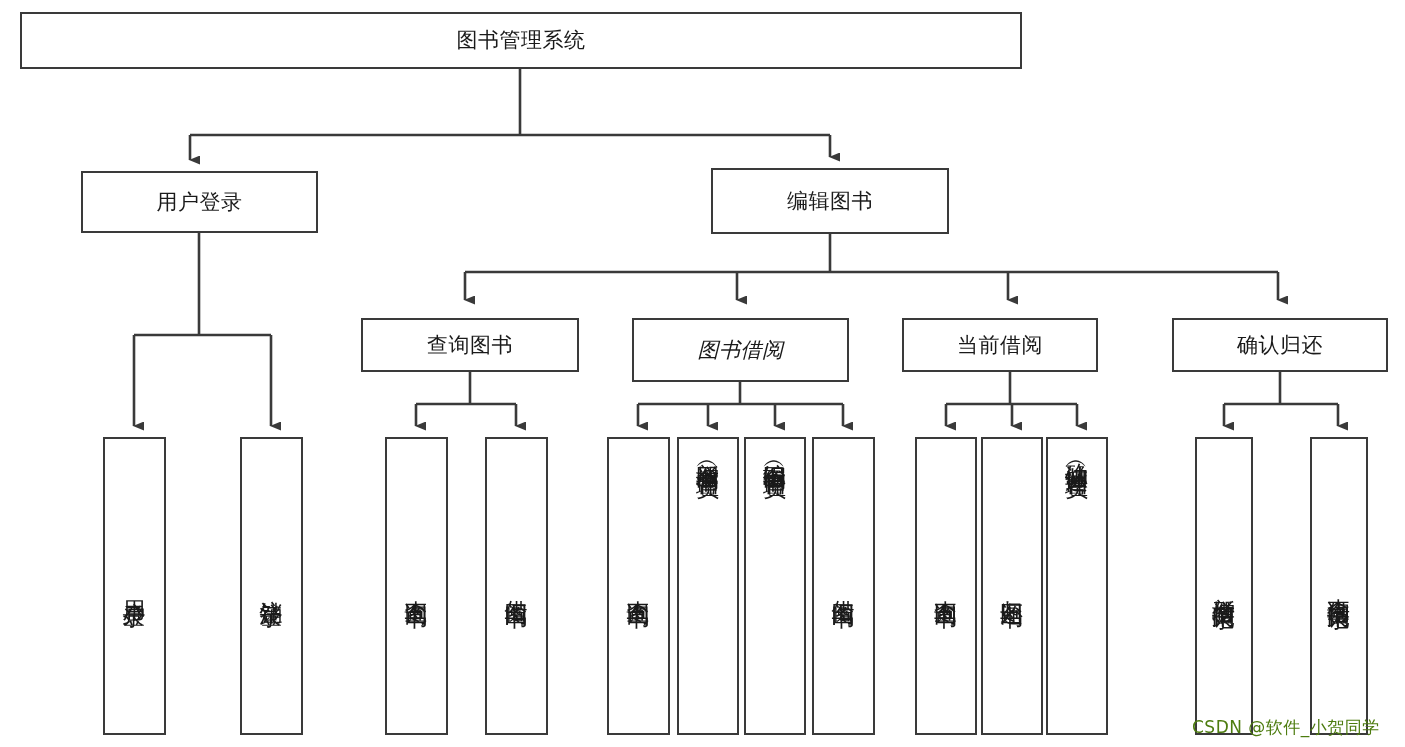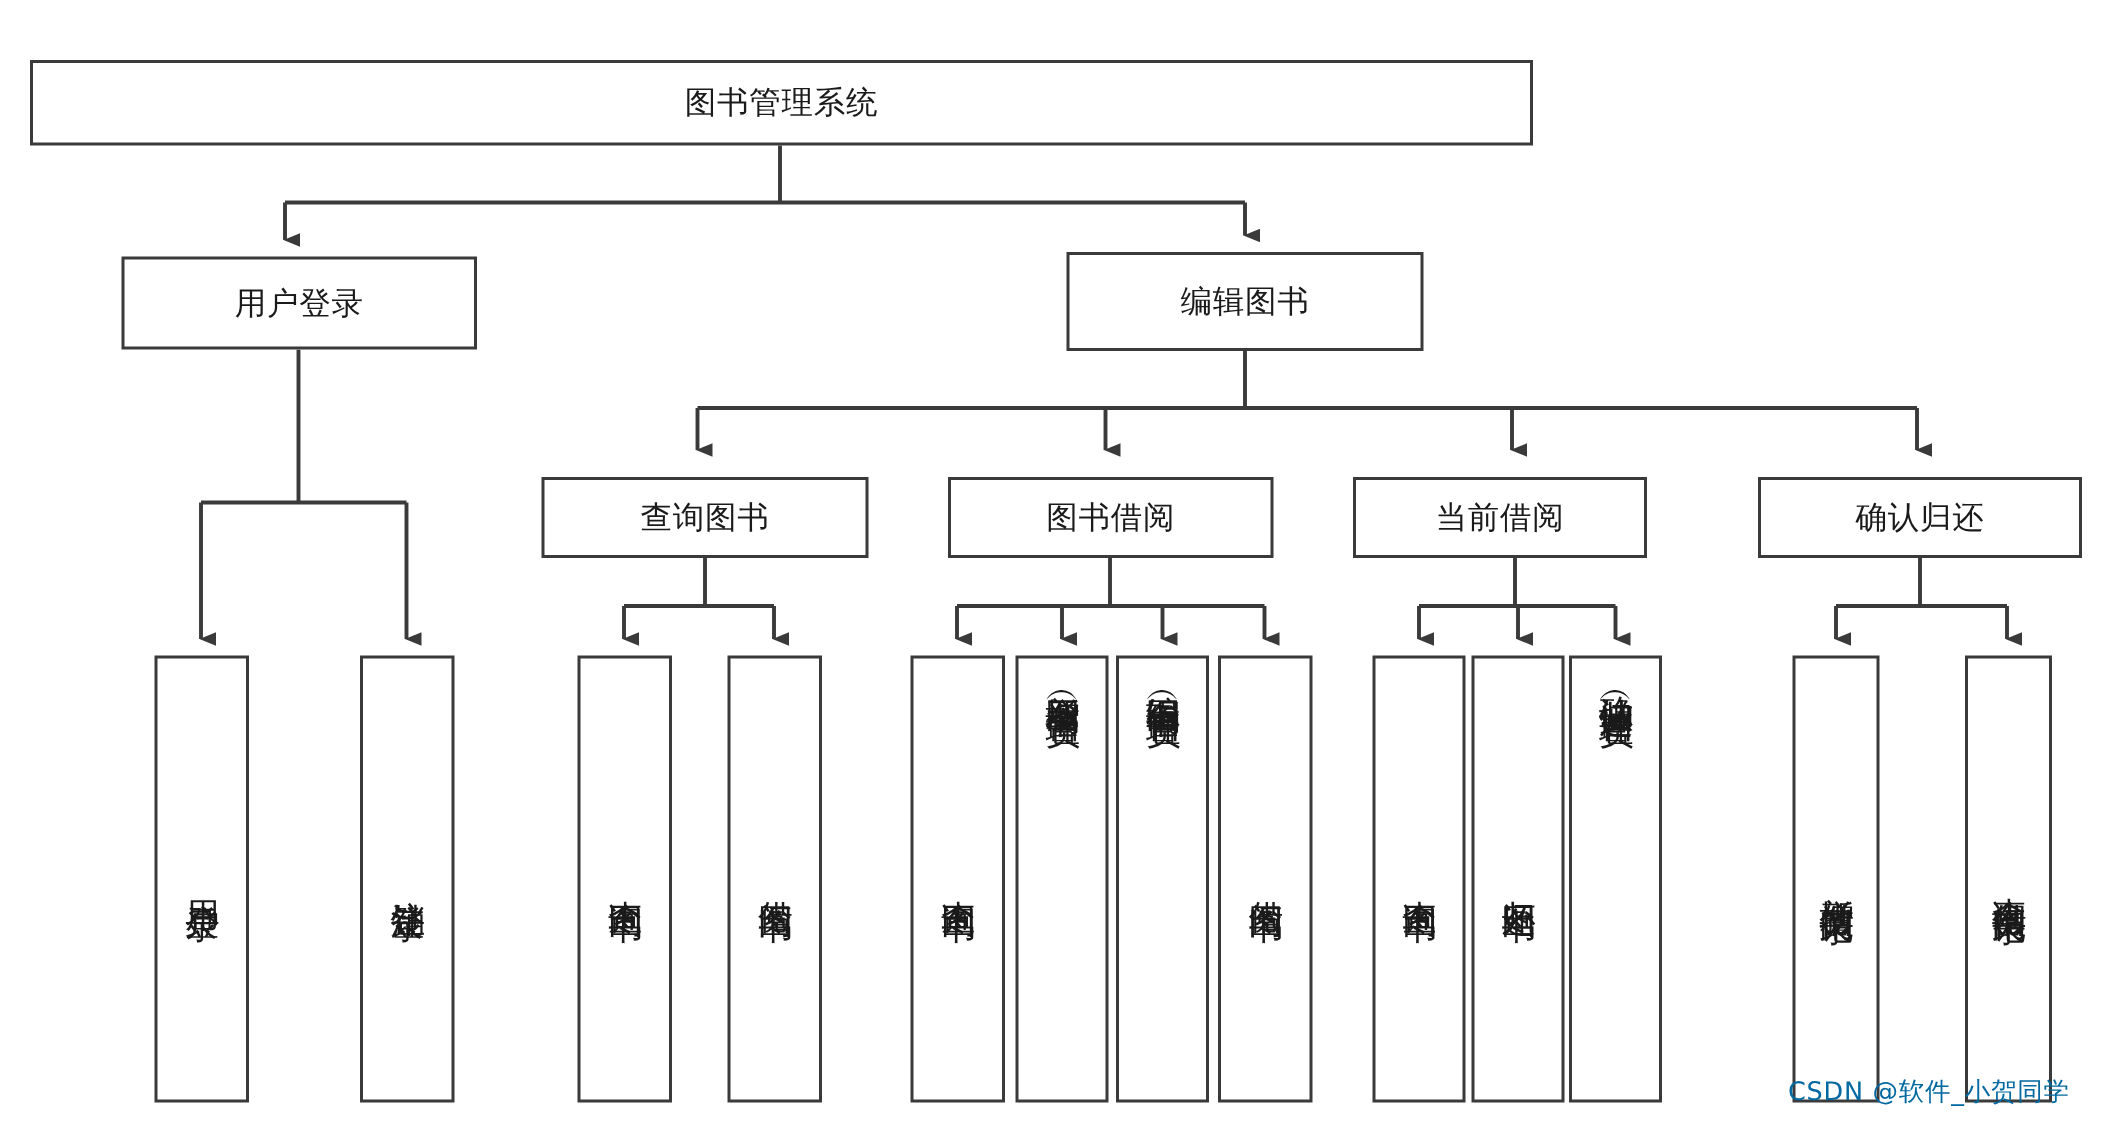--- a/index.html
+++ b/index.html
@@ -57,21 +57,21 @@
   }
   .node.vert.mid {
     align-items: center;
     padding-top: 0;
   }
   .watermark {
     position: absolute;
     left: 1192px;
     top: 716px;
     font-size: 17px;
-    color: #0369a1;
+    color: #4d7c0f;
     white-space: nowrap;
     z-index: 3;
     letter-spacing: 0.5px;
   }
 </style>
 </head>
 <body>
 
 <div id="canvas">
 
@@ -118,35 +118,35 @@
       <path d="M1012,404 L1012,426" marker-end="url(#arrow)"></path>
       <path d="M1077,404 L1077,426" marker-end="url(#arrow)"></path>
 
       <path d="M1280,372 L1280,404"></path>
       <path d="M1224,404 L1338,404"></path>
       <path d="M1224,404 L1224,426" marker-end="url(#arrow)"></path>
       <path d="M1338,404 L1338,426" marker-end="url(#arrow)"></path>
     </g>
   </svg>
 
-  <div class="node horiz" style="left:20px; top:12px; width:1002px; height:57px;margin-top:28px;">
+  <div class="node horiz" style="left:20px; top:12px; width:1002px; height:57px;">
     <span class="label">图书管理系统</span>
   </div>
 
   <div class="node horiz" style="left:81px; top:171px; width:237px; height:62px;">
     <span class="label">用户登录</span>
   </div>
   <div class="node horiz" style="left:711px; top:168px; width:238px; height:66px;">
     <span class="label">编辑图书</span>
   </div>
 
   <div class="node horiz" style="left:361px; top:318px; width:218px; height:54px;">
     <span class="label">查询图书</span>
   </div>
-  <div class="node horiz" style="left:632px; top:318px; width:217px; height:54px;">
+  <div class="node horiz" style="left:632px; top:318px; width:217px; height:64px;font-style:italic;">
     <span class="label">图书借阅</span>
   </div>
   <div class="node horiz" style="left:902px; top:318px; width:196px; height:54px;">
     <span class="label">当前借阅</span>
   </div>
   <div class="node horiz" style="left:1172px; top:318px; width:216px; height:54px;">
     <span class="label">确认归还</span>
   </div>
 
   <div class="node vert mid" style="left:103px; top:437px; width:63px; height:298px;">

